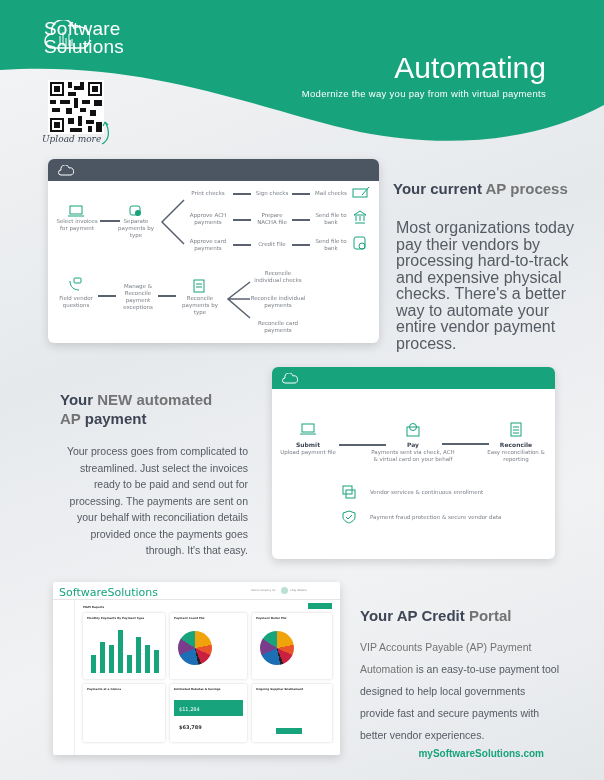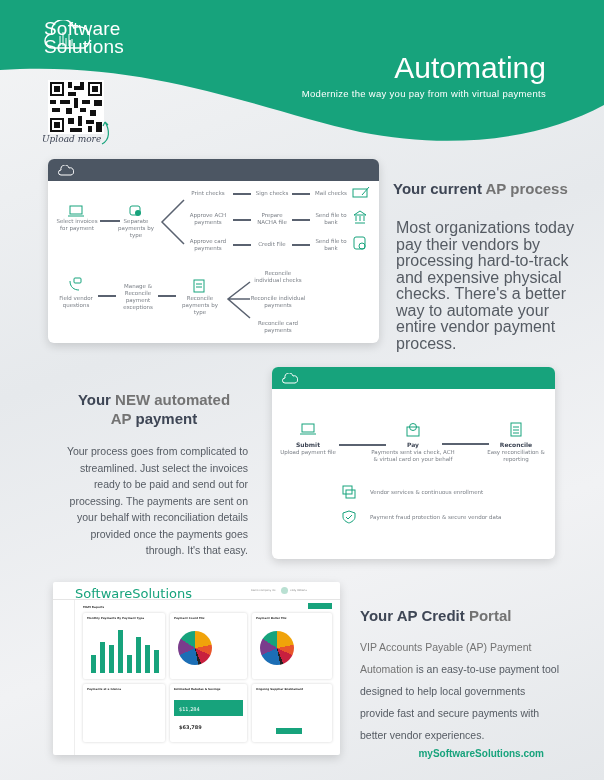--- a/index.html
+++ b/index.html
@@ -170,21 +170,21 @@
 <svg style="position:absolute;left:226px;top:280px" width="25" height="42">
     <path d="M24 2 L2 19 L24 38 M2 19 H24" stroke="#5a6270" stroke-width="1.5" fill="none"></path>
   </svg>
 <div class="node" style="left:252px;top:270px;width:52px">Reconcile individual checks</div>
 <div class="node" style="left:250px;top:295px;width:56px">Reconcile individual payments</div>
 <div class="node" style="left:252px;top:320px;width:52px">Reconcile card payments</div>
 
 <div class="h2" style="left:393px;top:180px"><span>Your current </span><span class="green">AP process</span></div>
 <div class="para" style="left:396px;top:220px;width:185px;font-size:16px;line-height:16.5px">Most organizations today pay their vendors by processing hard-to-track and expensive physical checks. There's a better way to automate your entire vendor payment process.</div>
 
-<div class="h2" style="left:60px;top:390px;width:188px;text-align:center;line-height:19px"><span>Your </span><span class="green">NEW automated</span><br><span class="green">AP</span><span> payment</span></div>
+<div class="h2" style="left:60px;top:390px;width:188px;text-align:left;line-height:19px"><span>Your </span><span class="green">NEW automated</span><br><span class="green">AP</span><span> payment</span></div>
 <div class="para" style="left:52px;top:443px;width:196px;text-align:right;font-size:10.5px;line-height:16.5px">Your process goes from complicated to streamlined. Just select the invoices ready to be paid and send out for processing. The payments are sent on your behalf with reconciliation details provided once the payments goes through. It's that easy.</div>
 
 <div class="card card2">
   <div class="card-head">
     <svg width="16" height="11" viewBox="0 0 16 11">
         <path d="M3 10 A2.5 2.5 0 0 1 3 5 A4 4 0 0 1 11 3 A3.5 3.5 0 0 1 13 10 Z" fill="none" stroke="#fff" stroke-width="1"></path>
       </svg>
   </div>
 </div>
 <svg style="position:absolute;left:300px;top:423px" width="16" height="14">
@@ -216,21 +216,21 @@
 <div class="feat" style="left:342px;top:510px">
     <svg width="14" height="14">
       <path d="M7 1 L13 3 V7 C13 11 7 13 7 13 C7 13 1 11 1 7 V3 Z" fill="none" stroke="#17a37c"></path>
       <path d="M4 7 L6 9 L10 5" stroke="#17a37c" fill="none"></path>
     </svg>
     <span>Payment fraud protection &amp; secure vendor data</span>
   </div>
 
 <div class="dash">
   <div style="position:absolute;left:0;top:0;width:287px;height:18px;border-bottom:1px solid #e5e5e5">
-    <span style="position:absolute;left:22px;top:4px;font-size:13px;color:#17a37c">SoftwareSolutions</span>
+    <span style="position:absolute;left:6px;top:4px;font-size:11px;color:#17a37c">SoftwareSolutions</span>
     <span class="tiny" style="left:198px;top:7px">Demo Company Inc.</span>
     <span style="position:absolute;left:228px;top:5px;width:7px;height:7px;border-radius:50%;background:#b9e0d2"></span>
     <span class="tiny" style="left:237px;top:7px">Cody Roberts</span>
   </div>
   <div style="position:absolute;left:0;top:18px;width:22px;height:155px;border-right:1px solid #eee"></div>
   <span class="dt" style="left:30px;top:23px;font-size:2.8px">MGM Reports</span>
   <span style="position:absolute;left:255px;top:21px;width:24px;height:6px;background:#17a37c"></span>
   <div class="dpanel" style="left:30px;top:31px;width:82px;height:66px">
     <span class="dt" style="left:4px;top:3px;font-size:2.8px">Monthly Payments By Payment Type</span>
     <div id="bars" style="position:absolute;left:8px;bottom:6px;height:46px;width:70px;display:flex;align-items:flex-end;gap:4px">

